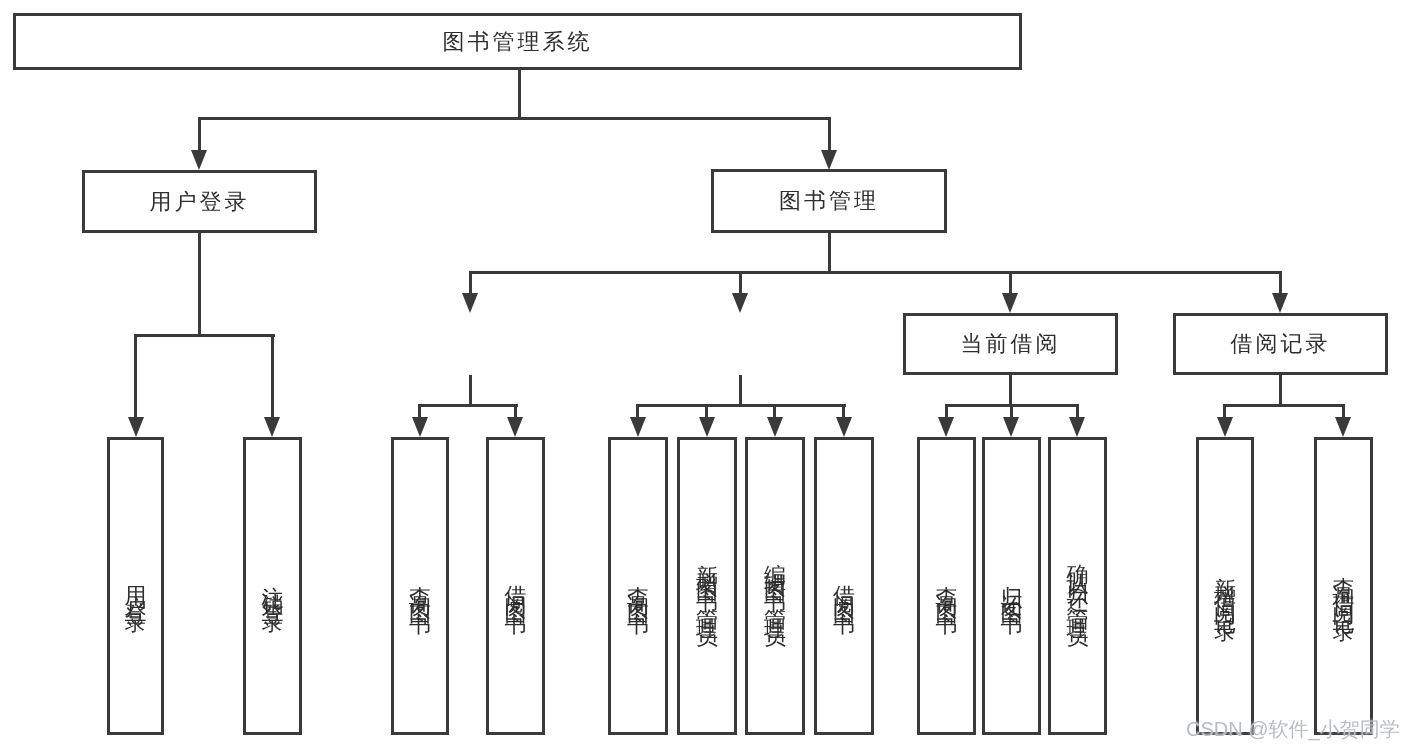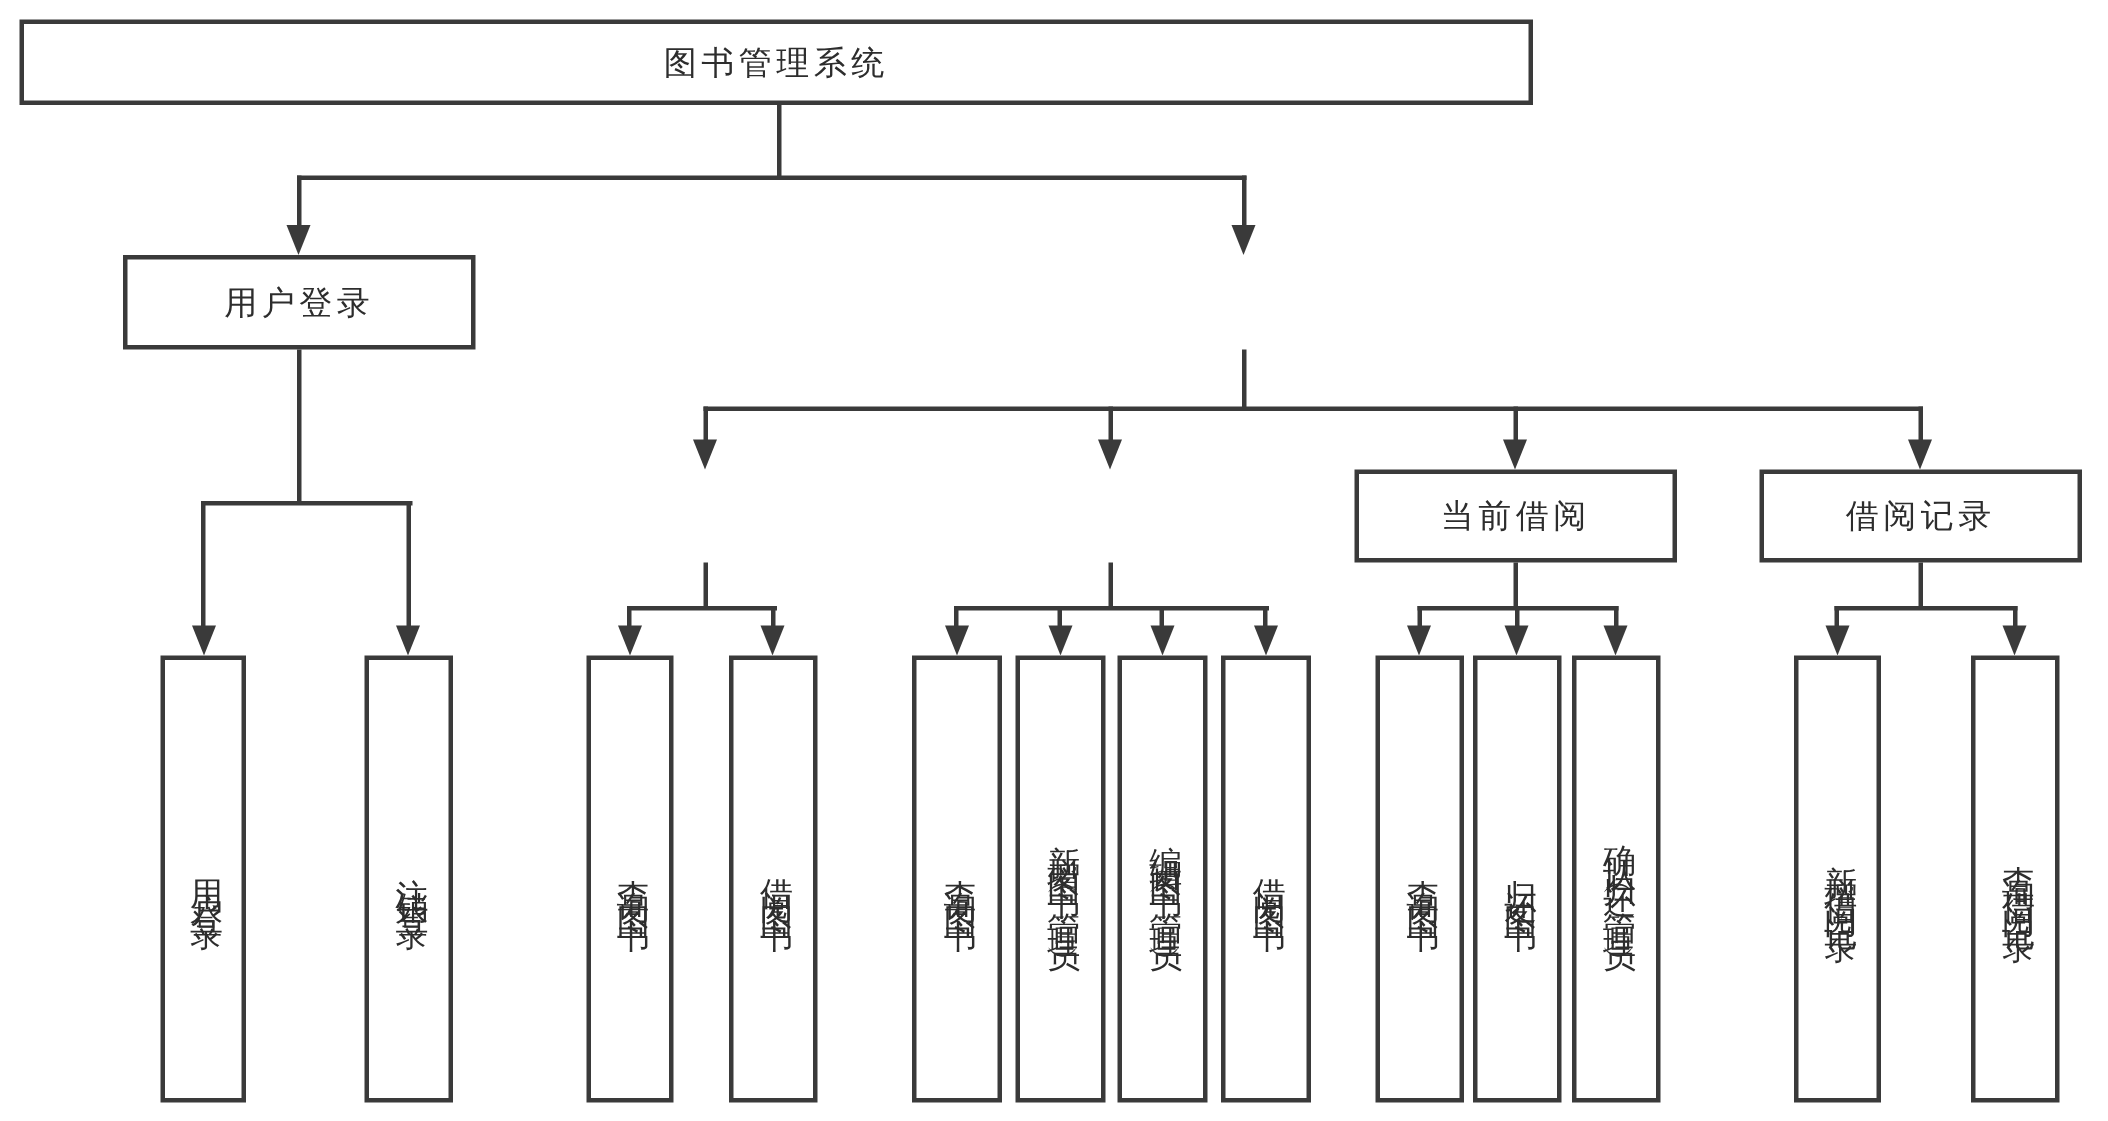--- a/index.html
+++ b/index.html
@@ -4,21 +4,21 @@
 <style>
   :root{
     --line:#3a3a3a;
     --text:#2d2d2d;
     --bg:#ffffff;
     --wm:#b7bcc2;
   }
   html,body{margin:0;padding:0;background:#fff;}
   .canvas{
     position:relative;width:1405px;height:747px;background:var(--bg);
-    font-family:Liberation Mono, monospace;overflow:hidden;
+    font-family:Liberation Sans, sans-serif;overflow:hidden;
   }
   .box{
     position:absolute;background:#fff;border:3px solid var(--line);
     box-sizing:border-box;display:flex;align-items:center;justify-content:center;
     color:var(--text);
   }
   .hbox{font-size:22px;letter-spacing:3px;white-space:nowrap;}
   .vtext{
     writing-mode:vertical-rl;text-orientation:mixed;
     font-size:22px;letter-spacing:9px;line-height:1.1;color:var(--text);
@@ -46,20 +46,23 @@
 
   <div class="vline" style="left:518px;top:68px;height:52px;"></div>
   <div class="hline" style="left:198px;top:117px;width:633px;"></div>
   <div class="vline" style="left:198px;top:117px;height:37px;"></div>
   <div class="arrow" style="left:191px;top:150px;"></div>
   <div class="vline" style="left:828px;top:117px;height:37px;"></div>
   <div class="arrow" style="left:821px;top:150px;"></div>
 
   <div class="box hbox" style="left:82px;top:170px;width:235px;height:63px;">
     <span>用户登录</span>
+  </div>
+  <div class="box hbox" style="left:711px;top:169px;width:236px;height:64px;">
+    <span>图书管理</span>
   </div>
 
   <div class="vline" style="left:198px;top:233px;height:103px;"></div>
   <div class="hline" style="left:134px;top:334px;width:141px;"></div>
   <div class="vline" style="left:134px;top:334px;height:85px;"></div>
   <div class="arrow" style="left:128px;top:417px;"></div>
   <div class="vline" style="left:271px;top:334px;height:85px;"></div>
   <div class="arrow" style="left:264px;top:417px;"></div>
 
   <div class="vline" style="left:828px;top:233px;height:41px;"></div>
@@ -151,14 +154,15 @@
     <span class="vtext">确认归还（管理员）</span>
   </div>
 
   <div class="box" style="left:1196px;top:437px;width:58px;height:298px;">
     <span class="vtext">新增借阅记录</span>
   </div>
   <div class="box" style="left:1314px;top:437px;width:59px;height:298px;">
     <span class="vtext">查询借阅记录</span>
   </div>
 
+  <div class="watermark" style="left:1186px;top:716px;">CSDN @软件_小贺同学</div>
 
 </div>
 
 </body></html>

